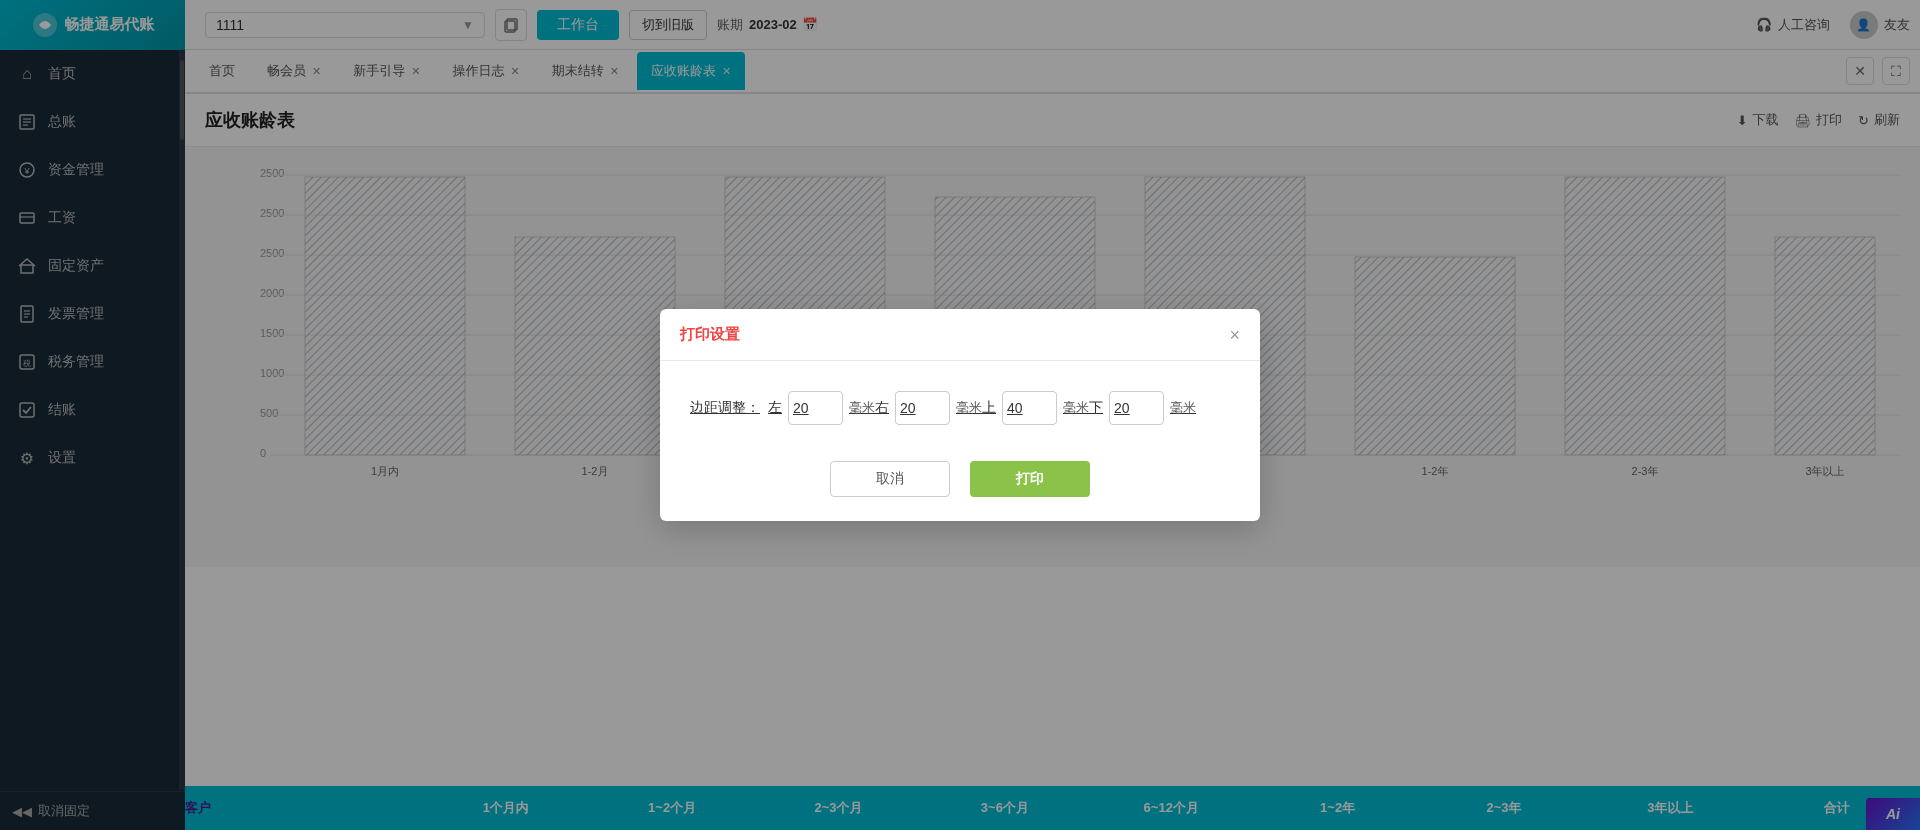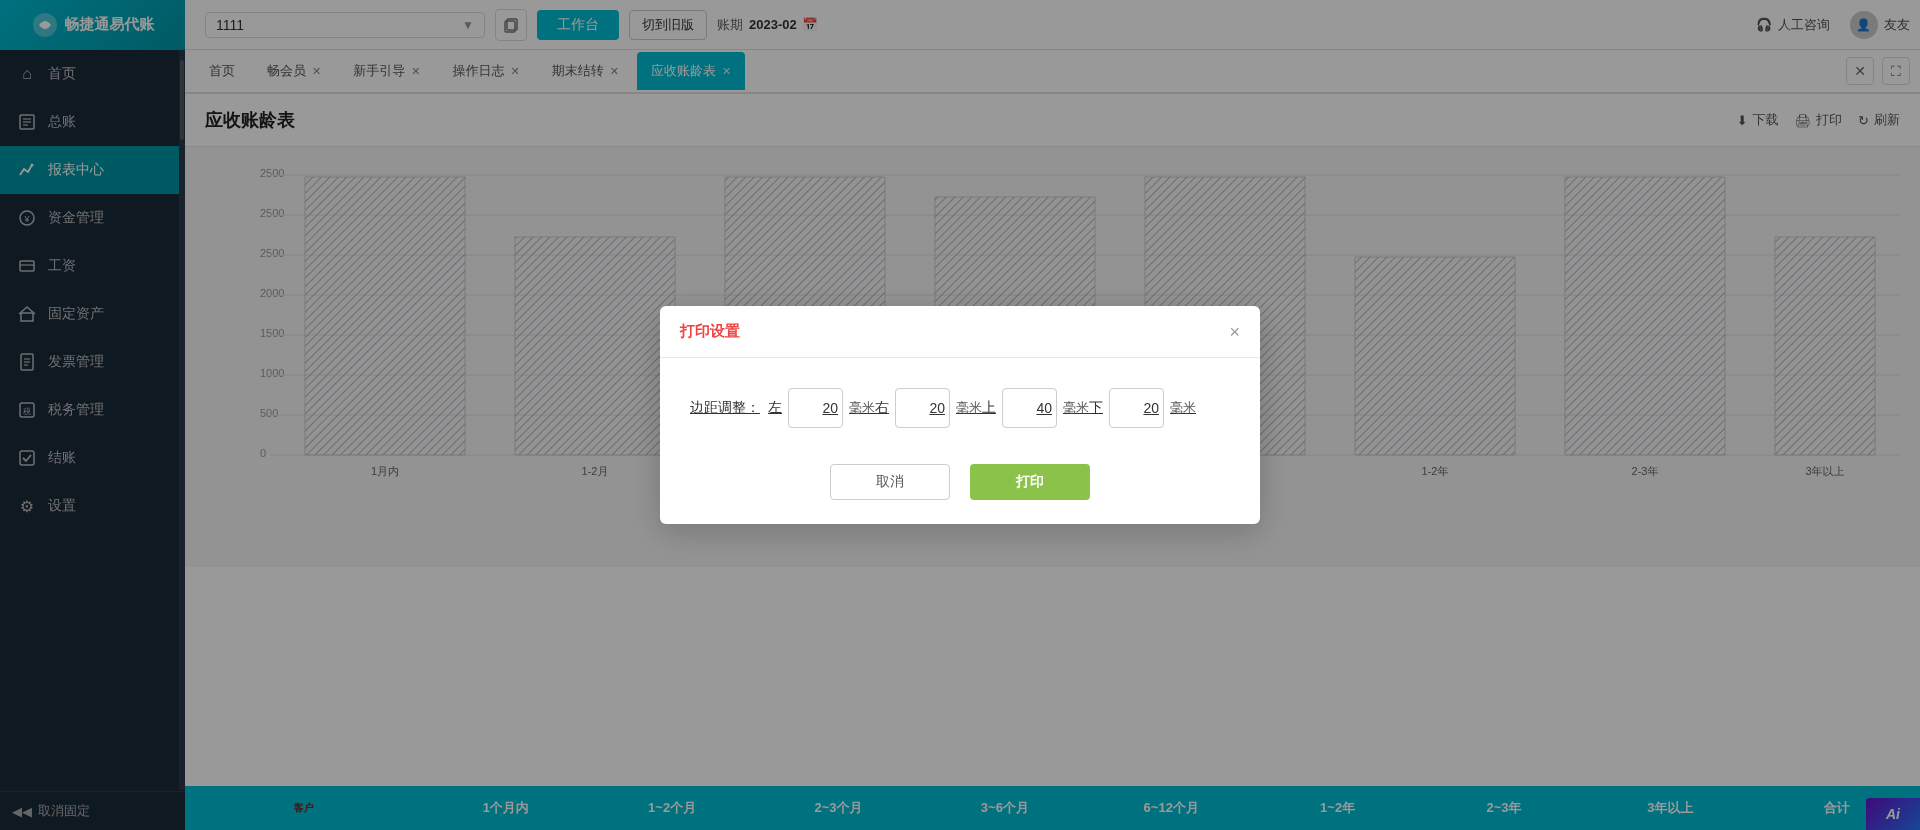--- a/index.html
+++ b/index.html
@@ -336,23 +336,22 @@
     .table-col {
       flex: 1;
       text-align: center;
       color: #fff;
       font-size: 13px;
       font-weight: bold;
       padding: 0 4px;
     }
     .table-col-wide {
       flex: 1.5;
-      text-align: center;
-      color: #7f1d1d;
-      font-size: 10px;
+      color: #4c1d95;
+      font-size: 13px;
       font-weight: bold;
     }
 
     
     .modal-overlay {
       position: fixed;
       top: 0; left: 0; right: 0; bottom: 0;
       background: rgba(0,0,0,0.4);
       display: flex;
       align-items: center;
@@ -403,24 +402,24 @@
       display: flex;
       align-items: center;
       gap: 6px;
     }
     .margin-direction {
       font-size: 14px;
       color: #333;
     }
     .margin-input {
       width: 55px;
-      height: 40px;
+      height: 34px;
       border: 1px solid #ccc;
       border-radius: 4px;
-      text-align: right;
+      text-align: left;
       font-size: 14px;
       color: #333;
       padding: 0 4px;
     }
     .margin-unit {
       font-size: 13px;
       color: #555;
     }
     .modal-footer {
       display: flex;
@@ -526,29 +525,20 @@
       <div class="sidebar-item">
         <span class="sidebar-item-icon">
           <svg width="18" height="18" viewBox="0 0 18 18">
               <rect x="2" y="2" width="14" height="14" rx="1" fill="none" stroke="#bbb" stroke-width="1.5"></rect>
               <line x1="5" y1="6" x2="13" y2="6" stroke="#bbb" stroke-width="1.2"></line>
               <line x1="5" y1="9" x2="13" y2="9" stroke="#bbb" stroke-width="1.2"></line>
               <line x1="5" y1="12" x2="10" y2="12" stroke="#bbb" stroke-width="1.2"></line>
             </svg>
         </span>
         <span>总账</span>
-      </div>
-      <div class="sidebar-item active">
-        <span class="sidebar-item-icon">
-          <svg width="18" height="18" viewBox="0 0 18 18">
-              <polyline points="2,14 6,8 10,11 14,4" fill="none" stroke="#fff" stroke-width="1.8"></polyline>
-              <circle cx="14" cy="4" r="1.5" fill="#fff"></circle>
-            </svg>
-        </span>
-        <span>报表中心</span>
       </div>
       <div class="sidebar-item">
         <span class="sidebar-item-icon">
           <svg width="18" height="18" viewBox="0 0 18 18">
               <circle cx="9" cy="9" r="7" fill="none" stroke="#bbb" stroke-width="1.5"></circle>
               <text x="9" y="13" text-anchor="middle" font-size="9" fill="#bbb">¥</text>
             </svg>
         </span>
         <span>资金管理</span>
       </div>

